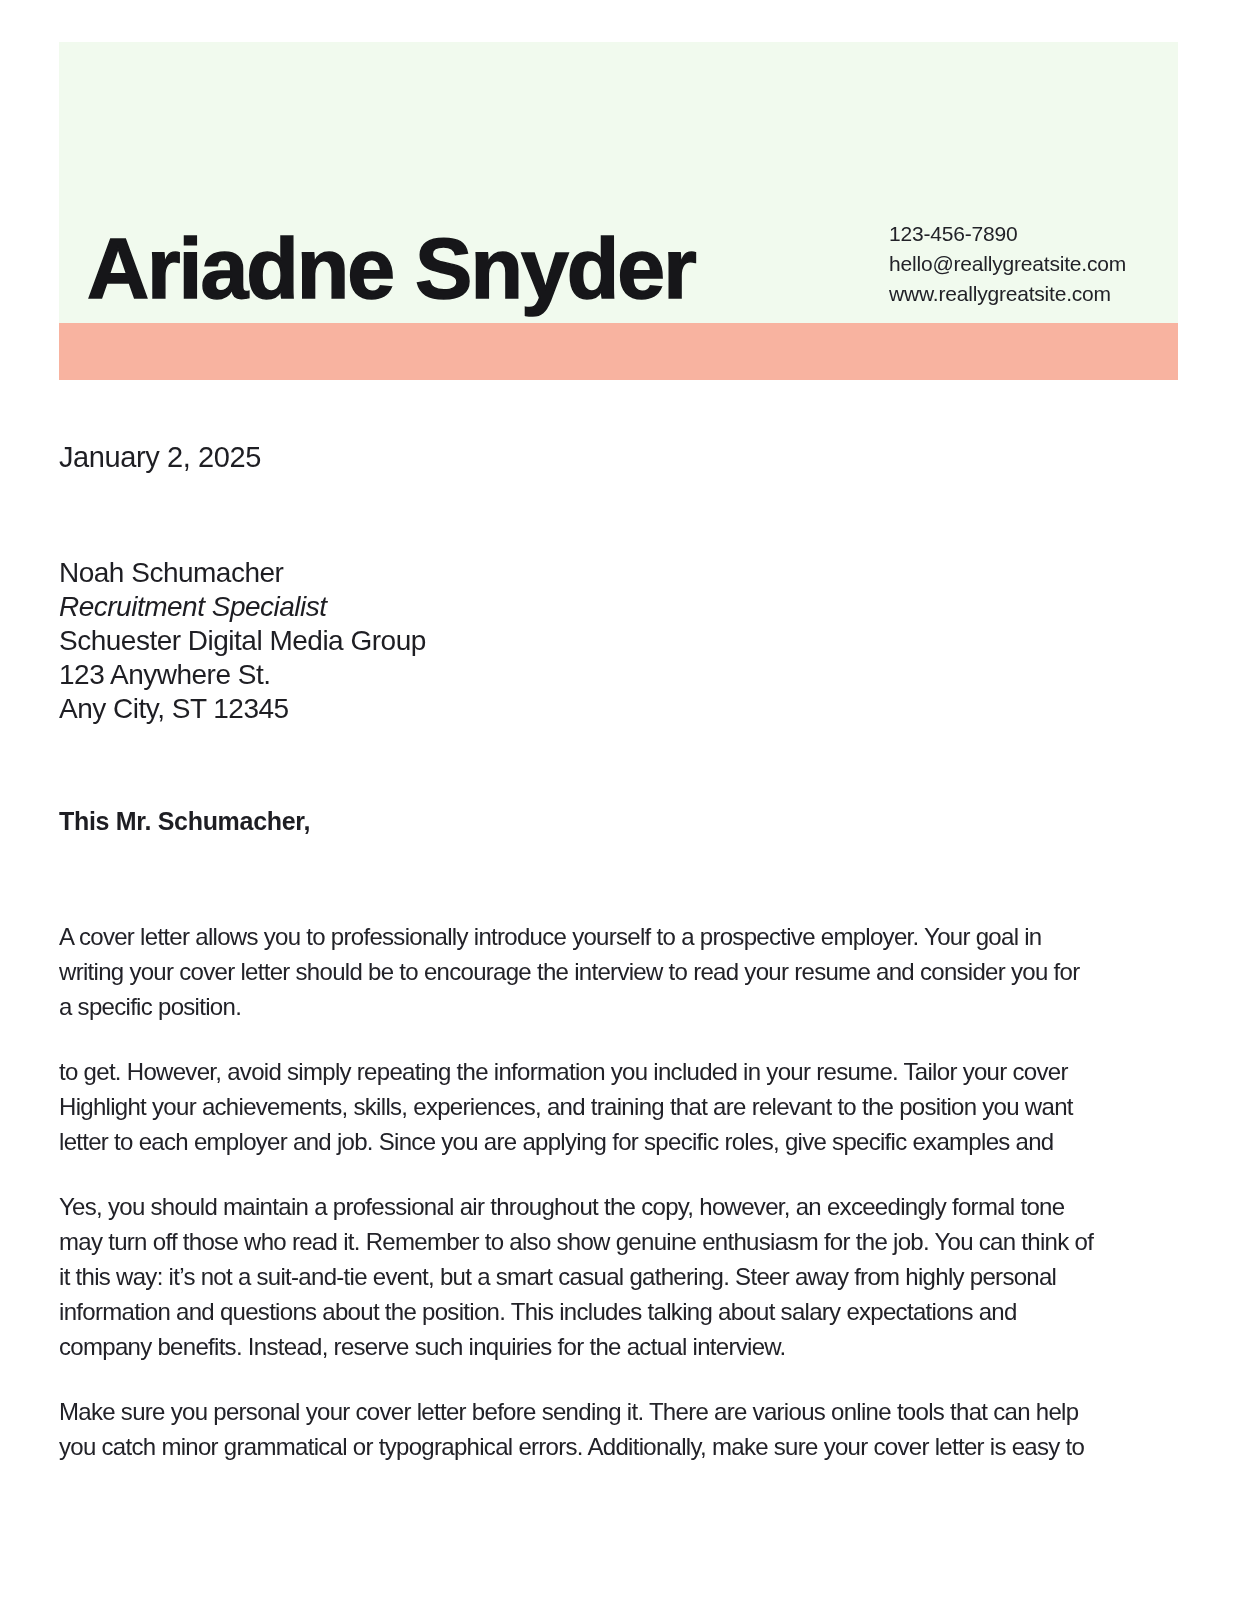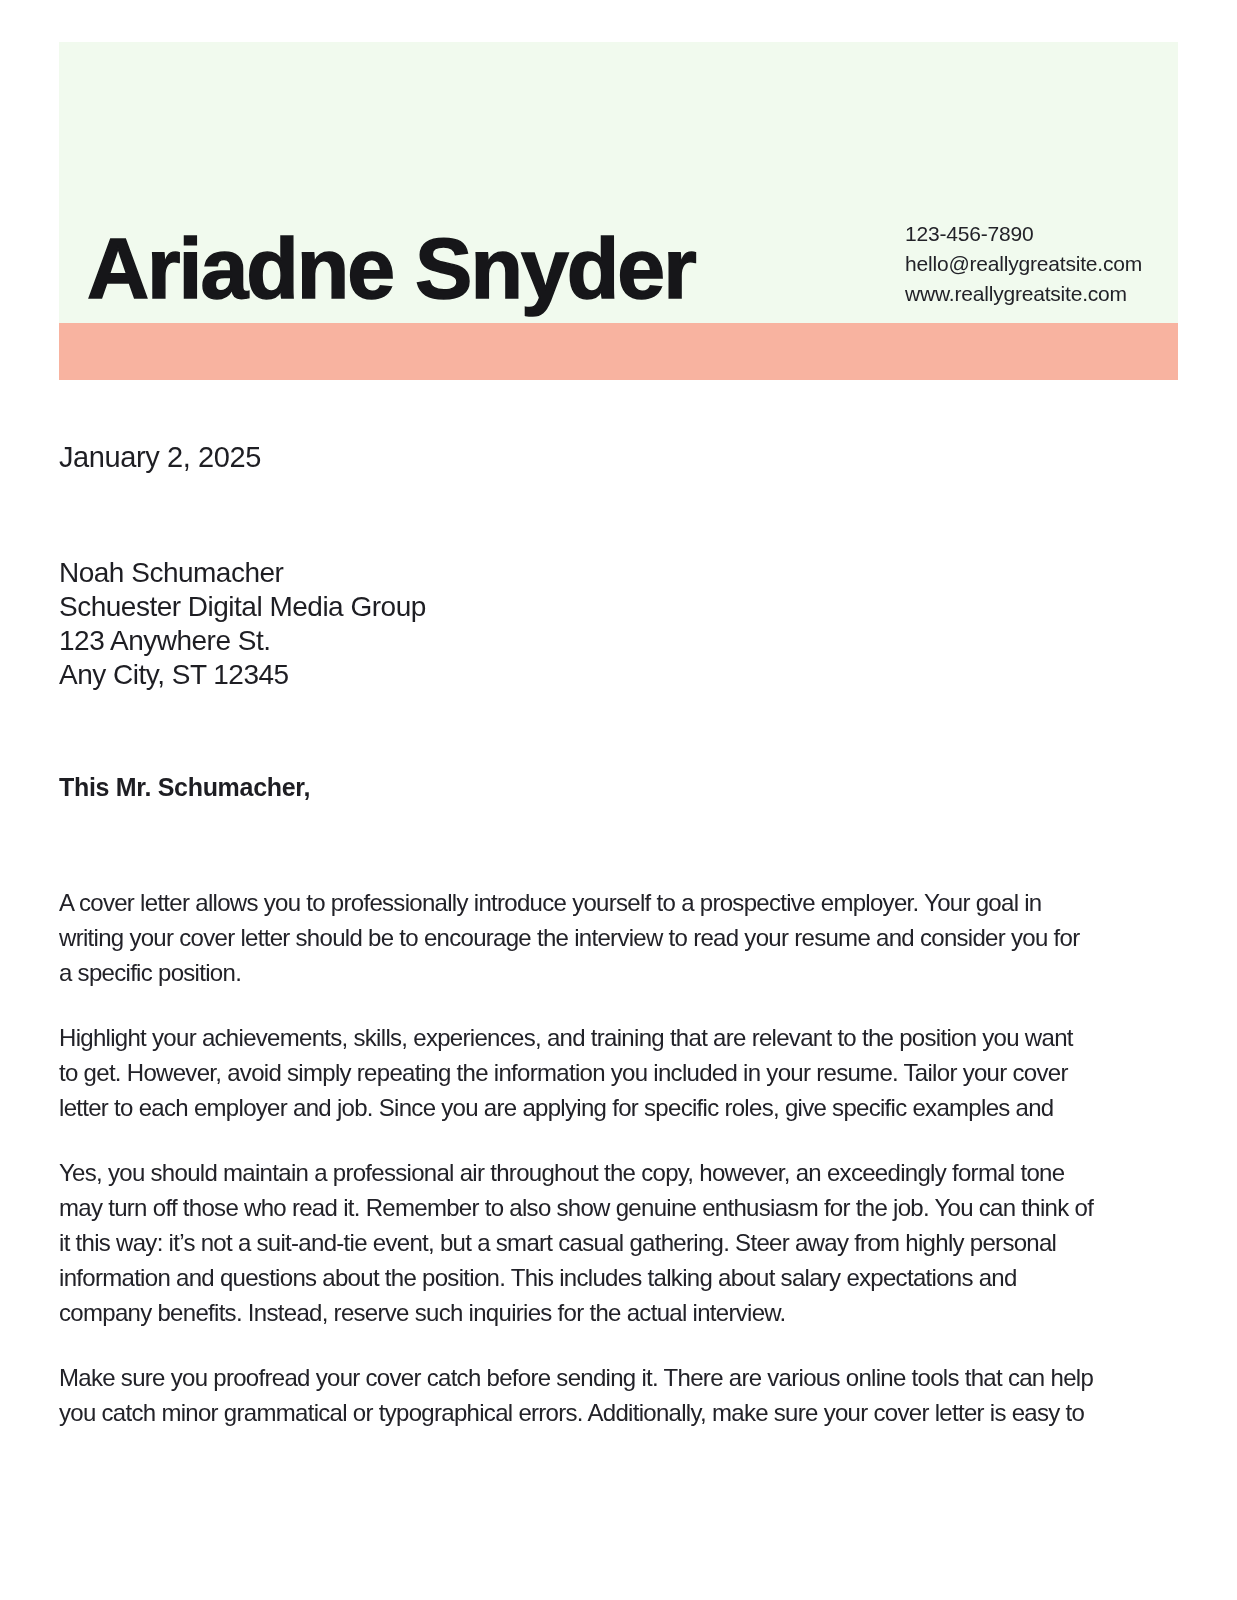--- a/index.html
+++ b/index.html
@@ -31,21 +31,21 @@
     font-size: 86px;
     font-weight: 700;
     letter-spacing: -2px;
     line-height: 1.05;
     color: #161619;
     -webkit-text-stroke: 1.5px #161619;
     white-space: nowrap;
   }
   .contact-block {
     position: absolute;
-    right: 36px;
+    right: 52px;
     bottom: 14px;
     font-size: 21px;
     line-height: 30px;
     letter-spacing: -0.2px;
     text-align: left;
     color: #222228;
   }
   .accent-bar {
     position: absolute;
     left: 59px;
@@ -109,49 +109,50 @@
   </div>
 
   <div class="accent-bar"></div>
 
   <div class="content">
 
     <div class="date">January 2, 2025</div>
 
     <div class="recipient">
       <div class="r-name">Noah Schumacher</div>
+      <div class="r-title">Recruitment Specialist</div>
       <div>Schuester Digital Media Group</div>
       <div>123 Anywhere St.</div>
       <div>Any City, ST 12345</div>
     </div>
 
     <div class="greeting">This Mr. Schumacher,</div>
 
     <div class="body-copy">
 
       <div class="para">
         <div class="bline">A cover letter allows you to professionally introduce yourself to a prospective employer. Your goal in</div>
         <div class="bline">writing your cover letter should be to encourage the interview to read your resume and consider you for</div>
         <div class="bline">a specific position.</div>
       </div>
 
       <div class="para">
+        <div class="bline">to get. However, avoid simply repeating the information you included in your resume. Tailor your cover</div>
         <div class="bline">Highlight your achievements, skills, experiences, and training that are relevant to the position you want</div>
-        <div class="bline">to get. However, avoid simply repeating the information you included in your resume. Tailor your cover</div>
         <div class="bline">letter to each employer and job. Since you are applying for specific roles, give specific examples and</div>
       </div>
 
       <div class="para">
         <div class="bline">Yes, you should maintain a professional air throughout the copy, however, an exceedingly formal tone</div>
         <div class="bline">may turn off those who read it. Remember to also show genuine enthusiasm for the job. You can think of</div>
         <div class="bline">it this way: it’s not a suit-and-tie event, but a smart casual gathering. Steer away from highly personal</div>
         <div class="bline">information and questions about the position. This includes talking about salary expectations and</div>
         <div class="bline">company benefits. Instead, reserve such inquiries for the actual interview.</div>
       </div>
 
       <div class="para">
-        <div class="bline">Make sure you proofread your cover catch before sending it. There are various online tools that can help</div>
+        <div class="bline">Make sure you personal your cover letter before sending it. There are various online tools that can help</div>
         <div class="bline">you catch minor grammatical or typographical errors. Additionally, make sure your cover letter is easy to</div>
       </div>
 
     </div>
   </div>
 </div>
 
 </body></html>

